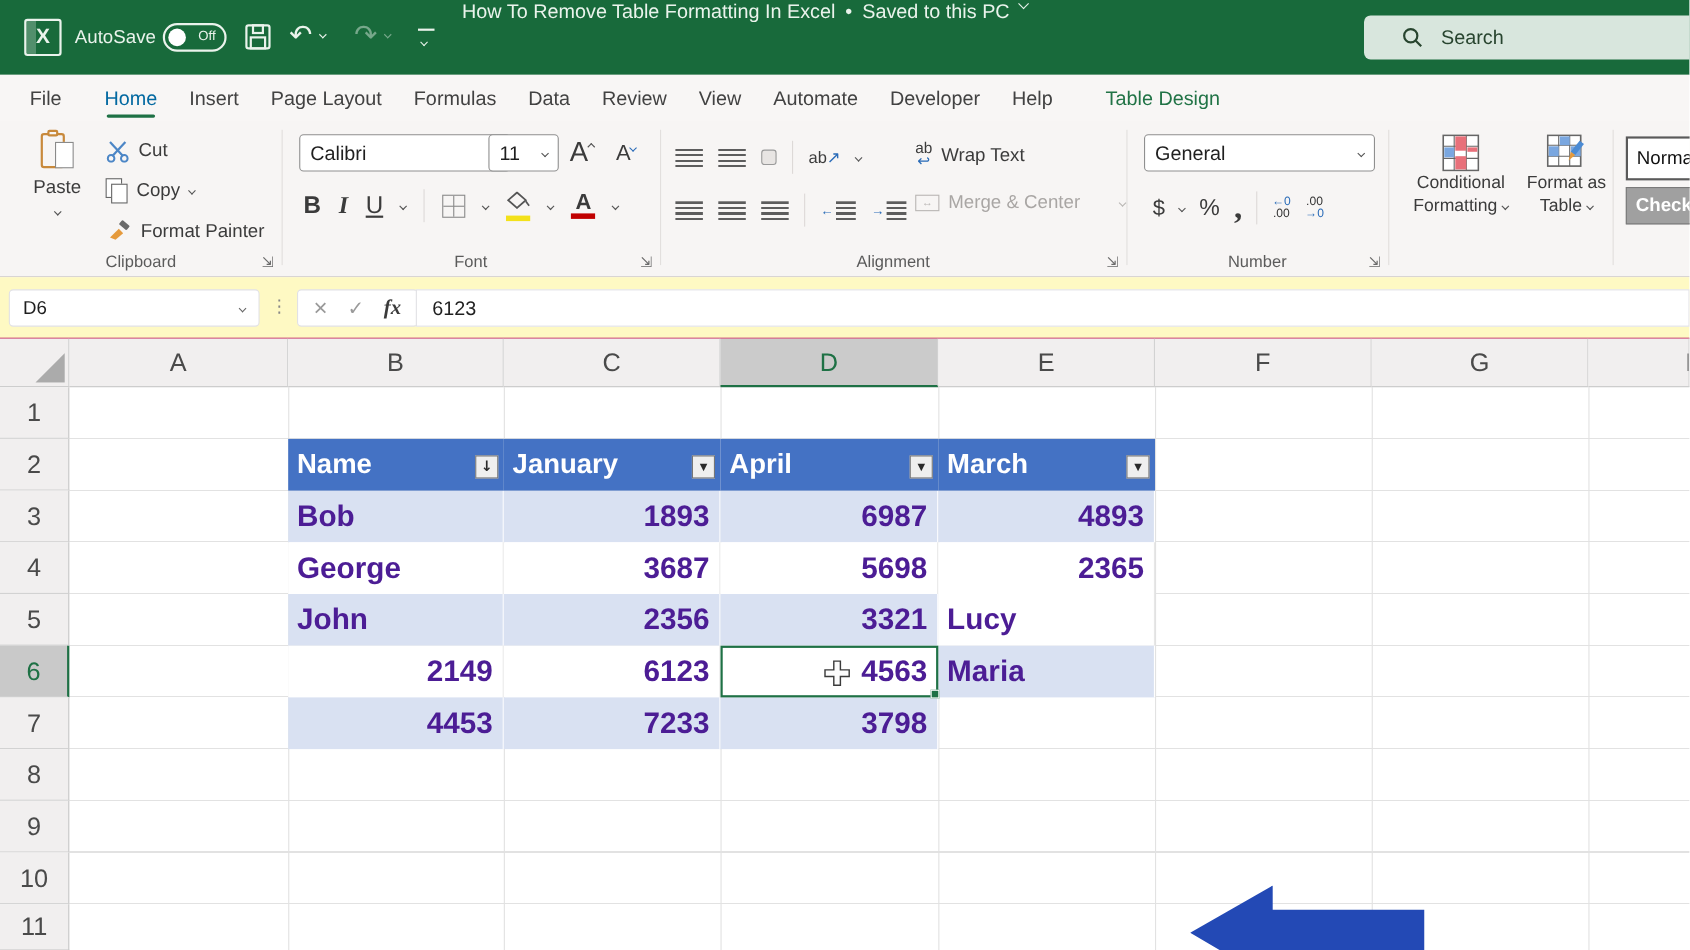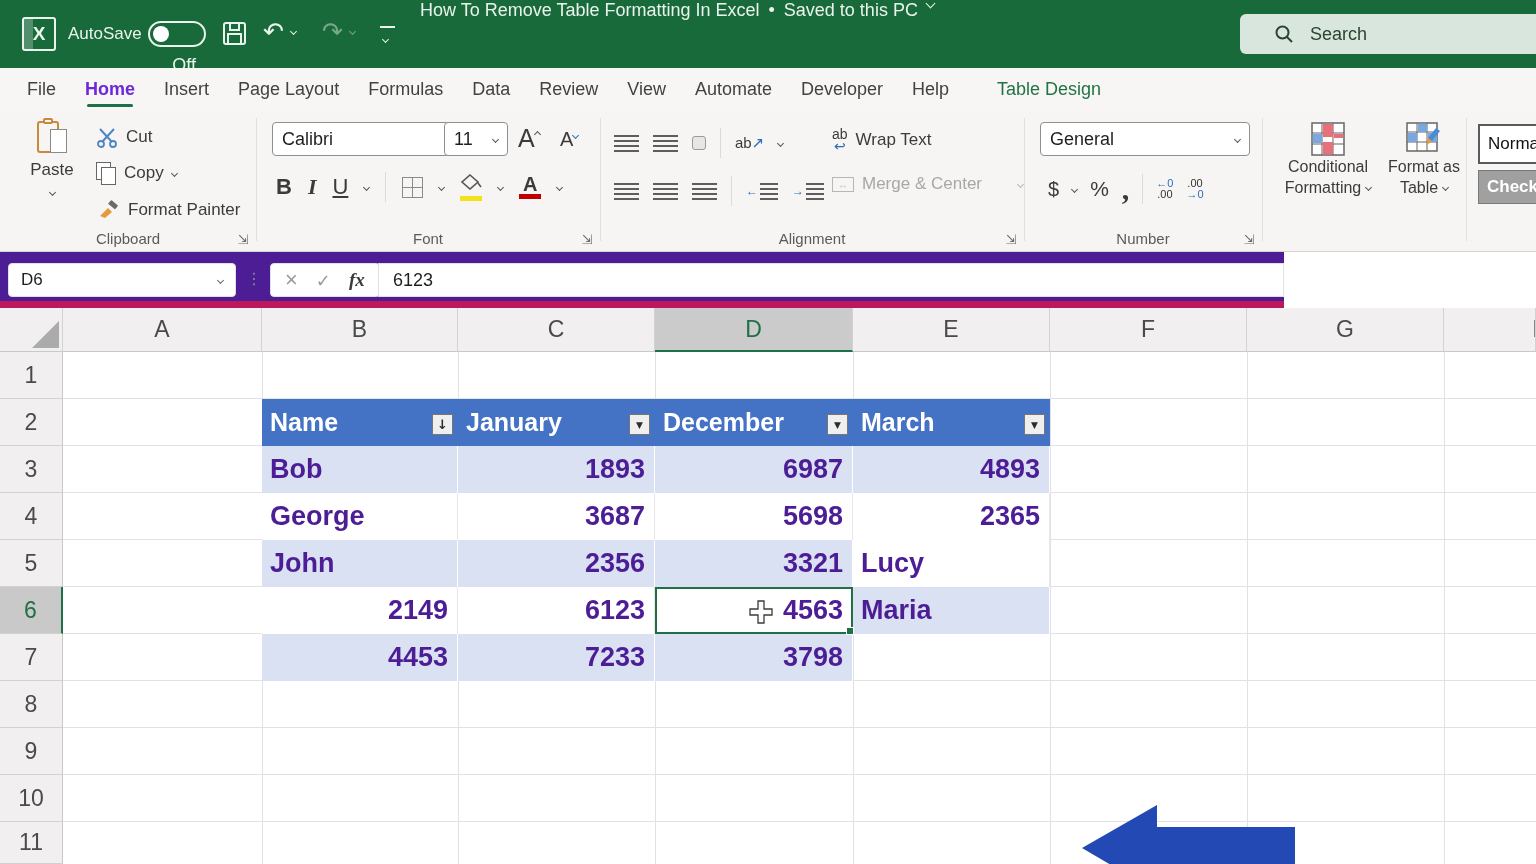--- a/index.html
+++ b/index.html
@@ -9,34 +9,34 @@
   .flex { display:flex; align-items:center; }
 
   
   .titlebar { position:absolute; left:0; top:0; width:1536px; height:68px; background:#186A3B; color:#EAF3EC; }
   .logo { position:absolute; left:22px; top:17px; width:34px; height:34px; border:2px solid #EAF3EC; border-radius:3px;
           display:flex; align-items:center; justify-content:center; font-weight:bold; font-size:19px;
           background:linear-gradient(to right, rgba(255,255,255,.25) 0 9px, transparent 9px); }
   .autosave-label { position:absolute; left:68px; top:0; height:68px; display:flex; align-items:center; font-size:17px; }
   .toggle { position:absolute; left:148px; top:21px; width:58px; height:26px; border:2px solid #EAF3EC; border-radius:14px; }
   .knob { position:absolute; left:3px; top:3px; width:16px; height:16px; border-radius:50%; background:#FFFFFF; }
-  .toggle-state { position:absolute; right:8px; top:2px; font-size:18px;margin-top:30px; }
+  .toggle-state { position:absolute; right:8px; top:2px; font-size:12px; }
   .qat-icon { color:#EAF3EC; }
   .undo-glyph, .redo-glyph { font-family:"DejaVu Sans",sans-serif; font-size:25px; line-height:1; }
   .redo-glyph { opacity:.45; }
   .chev { display:inline-block; width:7px; height:7px; border-right:1.7px solid currentColor; border-bottom:1.7px solid currentColor; transform:rotate(45deg); }
   .chev.sm { width:5px; height:5px; }
   .doc-title { position:absolute; left:420px; top:0; height:68px; display:flex; align-items:flex-start; gap:9px; font-size:18px; }
   .searchbox { position:absolute; left:1240px; top:14px; width:310px; height:40px; background:#D8E6DD; border-radius:6px;
                display:flex; align-items:center; gap:16px; padding-left:34px; color:#28452F; font-size:18px; }
 
   
   .tabrow { position:absolute; left:0; top:68px; width:1536px; height:42px; background:#F8F6F5; display:flex; align-items:center; gap:29px; padding-left:27px; font-size:18px; color:#424242; }
   .tab { position:relative; height:42px; display:flex; align-items:center; cursor:default; }
-  .tab.active { font-weight:bold; color:#6d28d9; }
+  .tab.active { font-weight:normal; color:#0369a1;margin-left:10px; }
   .tab.active::after { content:""; position:absolute; left:2px; right:2px; bottom:3px; height:3px; background:#1E7145; border-radius:2px; }
   .tab.contextual { color:#217346;margin-left:19px; }
 
   
   .ribbon { position:absolute; left:0; top:110px; width:1536px; height:142px; background:#F7F5F4; border-bottom:1px solid #D5D2D0; font-size:17px; color:#3B3B3B; }
   .vdiv { position:absolute; top:8px; bottom:10px; width:1px; background:#E2DFDD; }
   .group-label { position:absolute; bottom:4px; font-size:15px; color:#5B5B5B; text-align:center; }
   .launcher { position:absolute; bottom:4px; font-family:"DejaVu Sans",sans-serif; font-size:13px; color:#6a6a6a; }
   .ribbon-btn-row { position:absolute; display:flex; align-items:center; gap:8px; }
   .combo { background:#fff; border:1px solid #8F8F8F; border-radius:4px; display:flex; align-items:center; justify-content:space-between; padding:0 9px; font-size:18px; color:#1f1f1f; }
@@ -60,21 +60,21 @@
   .graybtn-label { color:#A9A6A4; }
   .merge-icon { width:22px; height:15px; border:1.5px solid #B9B6B4; color:#B9B6B4; font-size:10px; display:flex; align-items:center; justify-content:center; }
   .decstack { display:flex; flex-direction:column; font-size:11px; line-height:11px; color:#333; text-align:center; }
   .blue { color:#2B6CB8; }
 
   
   .bigbtn { position:absolute; display:flex; flex-direction:column; align-items:center; font-size:16px; line-height:21px; color:#3B3B3B; }
   .style-box { position:absolute; overflow:hidden; white-space:nowrap; }
 
   
-  .formularow { position:absolute; left:0; top:252px; width:1284px; height:56px; background:#4c1d95; border-bottom:7px solid #be185d; }
+  .formularow { position:absolute; left:0; top:252px; width:1536px; height:56px; background:#fef9c3; border-bottom:1px solid #be185d; }
   .namebox { position:absolute; left:8px; top:11px; width:228px; height:34px; background:#fff; border:1px solid #E1E1E5; border-radius:4px; display:flex; align-items:center; justify-content:space-between; padding:0 12px; font-size:17px; color:#1f1f1f; }
   .fxicons { position:absolute; left:270px; top:11px; height:34px; display:flex; align-items:center; gap:18px; background:#fff; border:1px solid #E1E1E5; border-radius:4px; padding:0 14px; }
   .formulafield { position:absolute; left:378px; top:11px; right:0; height:34px; background:#fff; border:1px solid #E1E1E5; display:flex; align-items:center; padding-left:14px; font-size:18px; color:#1f1f1f; }
 
   
   .sheet { position:absolute; left:0; top:308px; width:1536px; height:556px; background:#fff; }
   .colheads { position:absolute; left:0; top:0; width:1536px; height:44px; display:flex; }
   .colhead { height:44px; background:#F1EFEF; border-right:1px solid #D2D2D2; border-bottom:1px solid #C9C9C9; display:flex; align-items:center; justify-content:center; font-size:23px; color:#4A4A4A; overflow:hidden; }
   .colhead.sel { background:#CBCBCB; color:#1E7145; border-bottom:2px solid #1E7145; }
   .corner { width:63px; position:relative; }
@@ -398,21 +398,21 @@
   <div class="xtable">
     <div class="th">
         <span>Name</span>
       <span class="filterbtn sorted">↓</span>
       </div>
     <div class="th">
         <span>January</span>
       <span class="filterbtn">▼</span>
       </div>
     <div class="th">
-        <span>December</span>
+        <span>April</span>
       <span class="filterbtn">▼</span>
       </div>
     <div class="th">
         <span>March</span>
       <span class="filterbtn">▼</span>
       </div>
 
     <div class="td name band">Bob</div>
     <div class="td num band">1893</div>
     <div class="td num band">6987</div>

